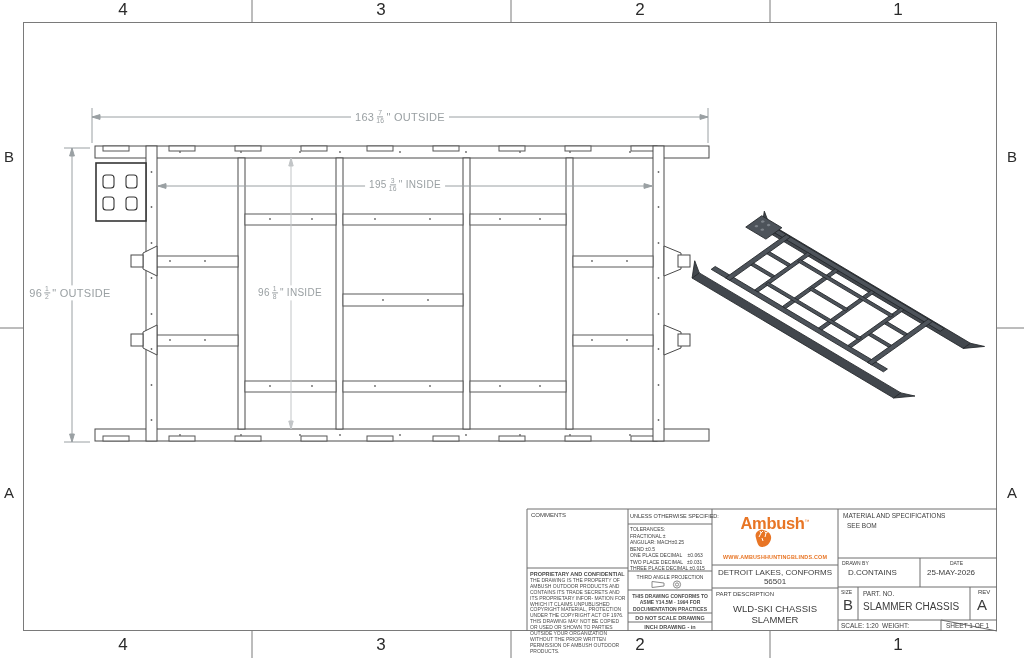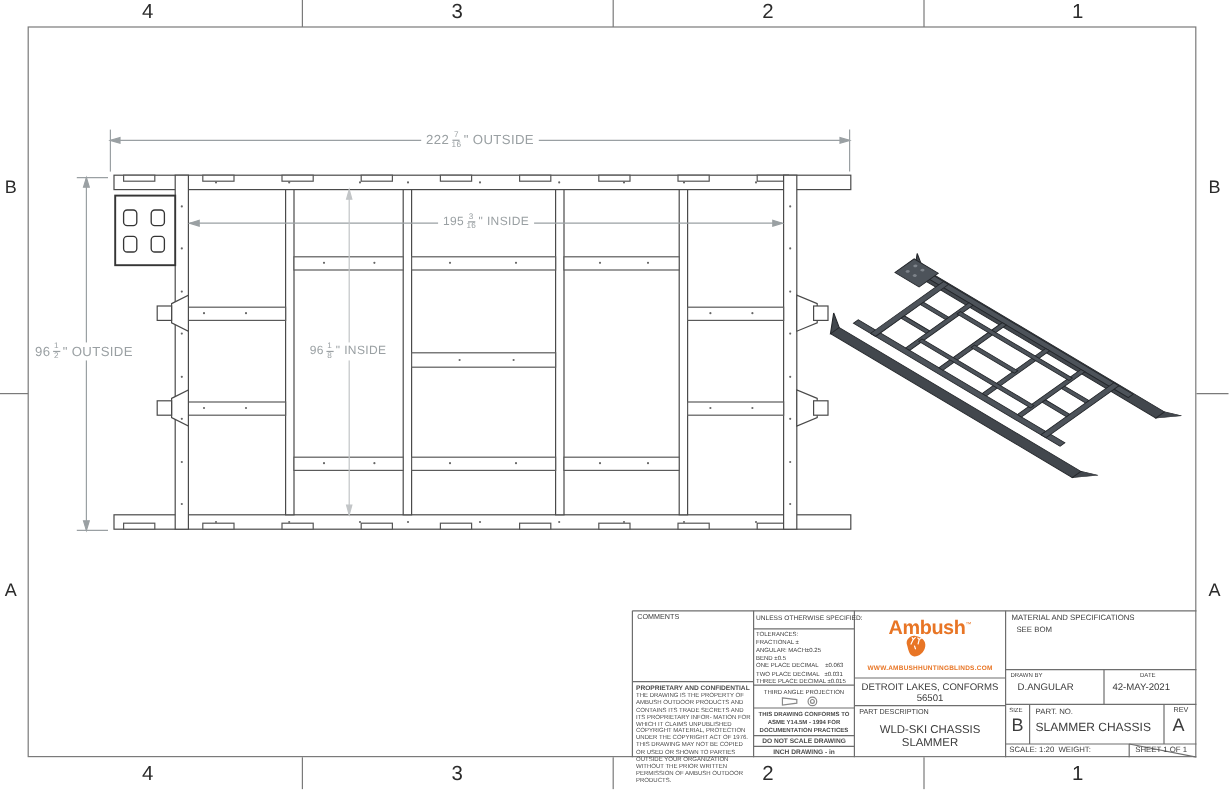--- a/index.html
+++ b/index.html
@@ -275,21 +275,21 @@
   <div class="zone" style="left:123px;top:635px">4</div>
   <div class="zone" style="left:381px;top:635px">3</div>
   <div class="zone" style="left:640px;top:635px">2</div>
   <div class="zone" style="left:898px;top:635px">1</div>
   <div class="zoneside" style="left:4px;top:148px">B</div>
   <div class="zoneside" style="left:4px;top:484px">A</div>
   <div class="zoneside" style="left:1007px;top:148px">B</div>
   <div class="zoneside" style="left:1007px;top:484px">A</div>
 
   <div class="dim" style="left:400px;top:117px">
-    <span>222</span>
+    <span>163</span>
     <span class="frac">
       <span class="num">7</span>
       <span>16</span>
     </span>
     <span>" OUTSIDE</span>
   </div>
 
   <div class="dim" style="left:405px;top:185px;font-size:10px">
     <span>195</span>
     <span class="frac">
@@ -352,23 +352,23 @@
   <div class="tb site ctr" style="left:712px;top:554px;width:126px">WWW.AMBUSHHUNTINGBLINDS.COM</div>
   <div class="tb t8 ctr" style="left:712px;top:568px;width:126px">DETROIT LAKES, CONFORMS</div>
   <div class="tb t8 ctr" style="left:712px;top:577px;width:126px">56501</div>
   <div class="tb t6" style="left:716px;top:591px">PART DESCRIPTION</div>
   <div class="tb t95 ctr" style="left:712px;top:603px;width:126px">WLD-SKI CHASSIS SLAMMER</div>
 
   <div class="tb t65" style="left:843px;top:512px">MATERIAL AND SPECIFICATIONS</div>
   <div class="tb t65" style="left:847px;top:522px">SEE BOM</div>
 
   <div class="tb t5" style="left:842px;top:560px">DRAWN BY</div>
-  <div class="tb t8" style="left:848px;top:568px">D.ANGULAR</div>
+  <div class="tb t8" style="left:848px;top:568px">D.CONTAINS</div>
   <div class="tb t5" style="left:950px;top:560px">DATE</div>
-  <div class="tb t8" style="left:927px;top:568px">42-MAY-2021</div>
+  <div class="tb t8" style="left:927px;top:568px">25-MAY-2026</div>
 
   <div class="tb t5" style="left:841px;top:589px">SIZE</div>
   <div class="tb big" style="left:843px;top:596px">B</div>
   <div class="tb t65" style="left:863px;top:590px">PART.  NO.</div>
   <div class="tb t10" style="left:863px;top:601px">SLAMMER CHASSIS</div>
   <div class="tb t6" style="left:978px;top:589px">REV</div>
   <div class="tb big" style="left:977px;top:596px">A</div>
 
   <div class="tb t65" style="left:841px;top:622px">SCALE: 1:20</div>
   <div class="tb t65" style="left:882px;top:622px">WEIGHT:</div>

